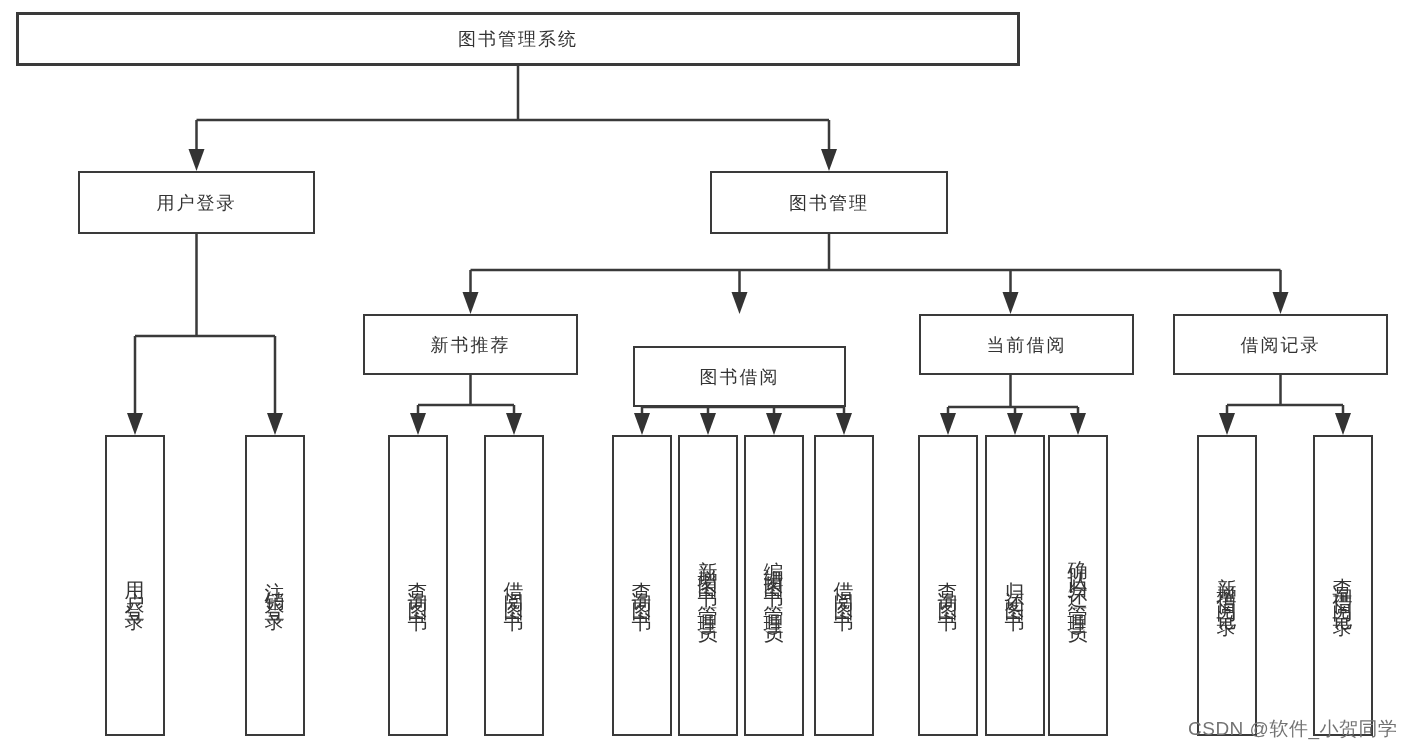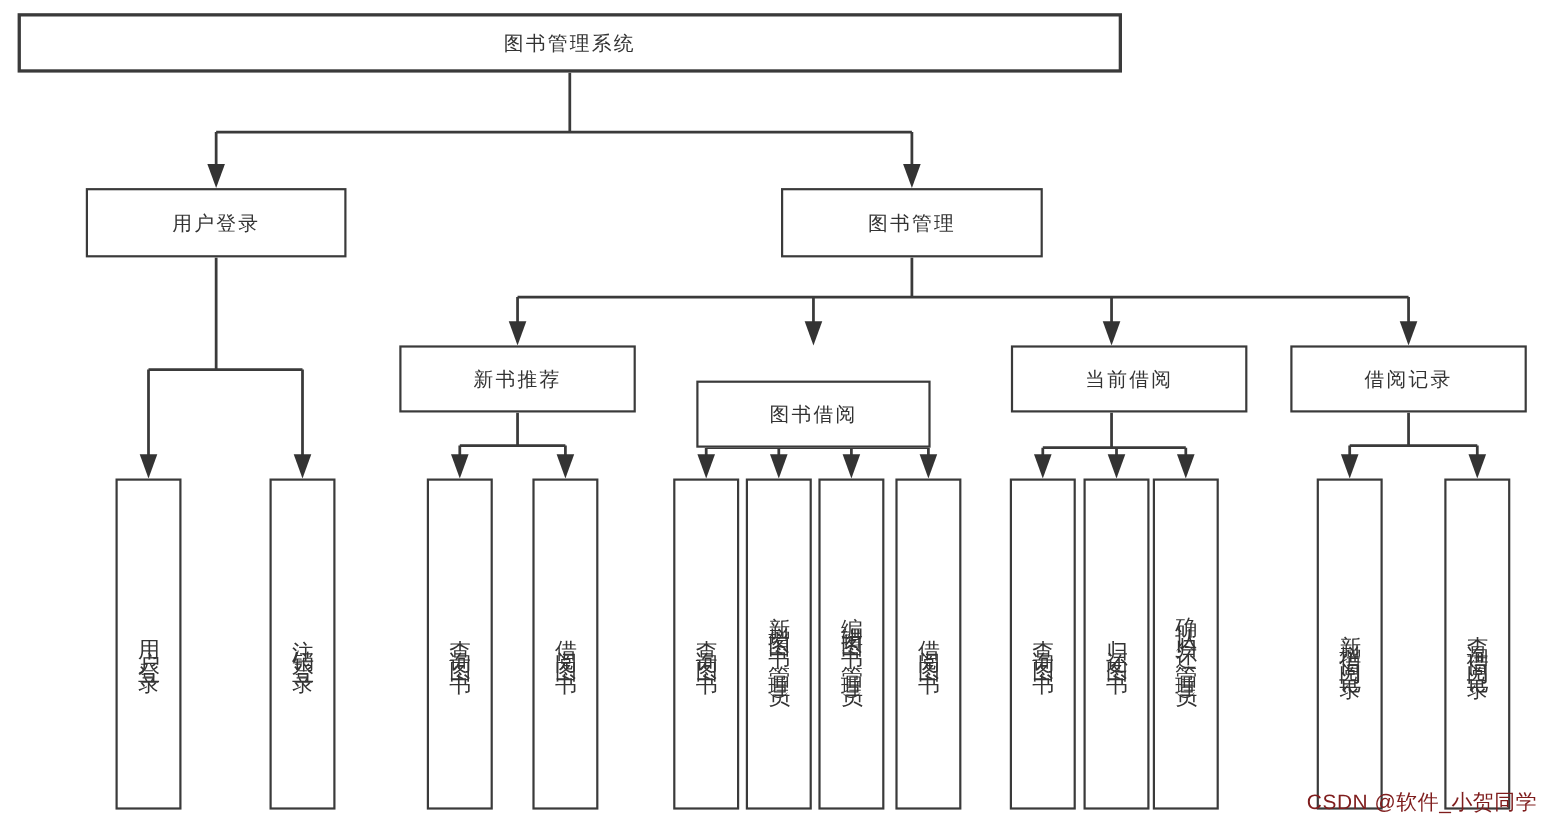--- a/index.html
+++ b/index.html
@@ -60,21 +60,21 @@
   .leaf.c3 { left: 744px; letter-spacing: 9px; }  .leaf.c4 { left: 814px; }
   .leaf.d1 { left: 918px; }  .leaf.d2 { left: 985px; }
   .leaf.d3 { left: 1048px; letter-spacing: 9px; }
   .leaf.e1 { left: 1197px; letter-spacing: 8px; }
   .leaf.e2 { left: 1313px; letter-spacing: 8px; }
   .watermark {
     position: absolute;
     left: 1188px;
     top: 716px;
     z-index: 3;
-    color: #7f1d1d;
+    color: #737373;
     font-size: 19px;
     letter-spacing: 0.5px;
     white-space: nowrap;
   }
 </style>
 </head>
 <body>
 
 <div class="canvas">
 

